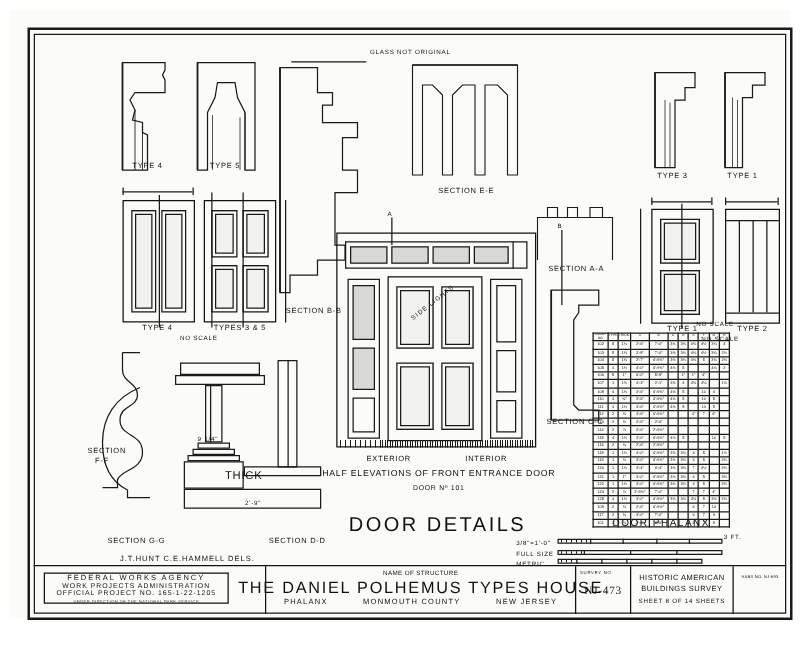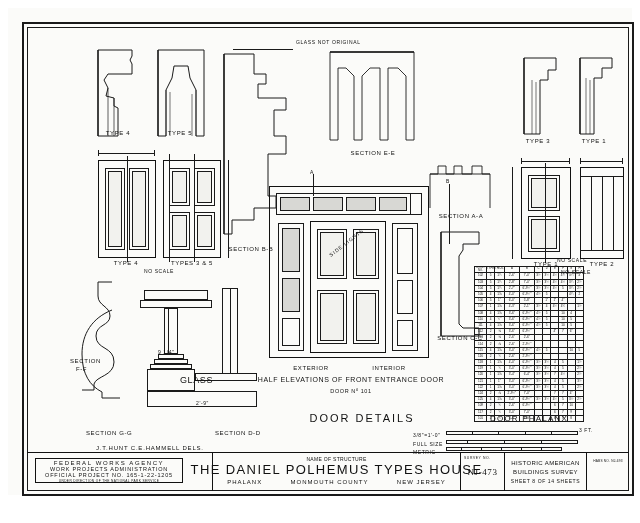--- a/index.html
+++ b/index.html
@@ -40,21 +40,21 @@
     font-family: "Liberation Sans", sans-serif;
     letter-spacing: 0.6px;
     white-space: nowrap;
   }
   .t5   { font-size: 5px; }
   .t55  { font-size: 5.5px; }
   .t6   { font-size: 6px; }
   .t7   { font-size: 7px; }
   .t8   { font-size: 8px; }
   .t9   { font-size: 9px; }
-  .t11  { font-size: 11px; margin-left: 12px; }
+  .t11  { font-size: 16px; }
   .t13  { font-size: 13px; letter-spacing: 1.4px; }
   .ctr { text-align: center; transform: translateX(-50%); }
 
   
   .ln { position: absolute; background: #1a1a1a; }
   .hl { height: 1px; }
   .vl { width: 1px; }
   .box { position: absolute; border: 1px solid #1a1a1a; }
   .boxthick { position: absolute; border: 1.4px solid #111; }
   .fillgrey { background: #d8d8d4; }
@@ -331,21 +331,21 @@
       <div class="box" style="left:146px; top:351px; width:34px; height:5px;"></div>
       <div class="box" style="left:142px; top:356px; width:42px; height:5px;"></div>
 
       <div class="box" style="left:139px; top:361px; width:48px; height:22px;"></div>
       <div class="box" style="left:187px; top:365px; width:62px; height:8px;"></div>
       <div class="box" style="left:139px; top:383px; width:110px; height:16px;"></div>
 
       <div class="box" style="left:214px; top:280px; width:16px; height:86px;"></div>
       <div class="ln vl" style="left:222px; top:280px; height:86px;"></div>
     </div>
-    <div class="lbl t8" style="left:172px; top:367px; font-size:9px;">GLASS</div>
+    <div class="lbl t8" style="left:172px; top:367px; font-size:9px;">THICK</div>
     <div class="lbl t5" style="left:150px; top:341px;">9 1/4"</div>
     <div class="lbl t5" style="left:188px; top:392px;">2'-9"</div>
     <div class="lbl t6" style="left:207px; top:422px;">SECTION D-D</div>
 
     <div class="lbl t6" style="left:88px; top:437px; letter-spacing:0.8px;">J.T.HUNT  C.E.HAMMELL  DELS.</div>
 
     <div class="lbl t11 ctr" style="left:342px; top:404px; letter-spacing:2px;">DOOR DETAILS</div>
 
     <div class="lbl t5" style="left:549px; top:249px;">NO SCALE</div>
     <table id="schedule-table">

